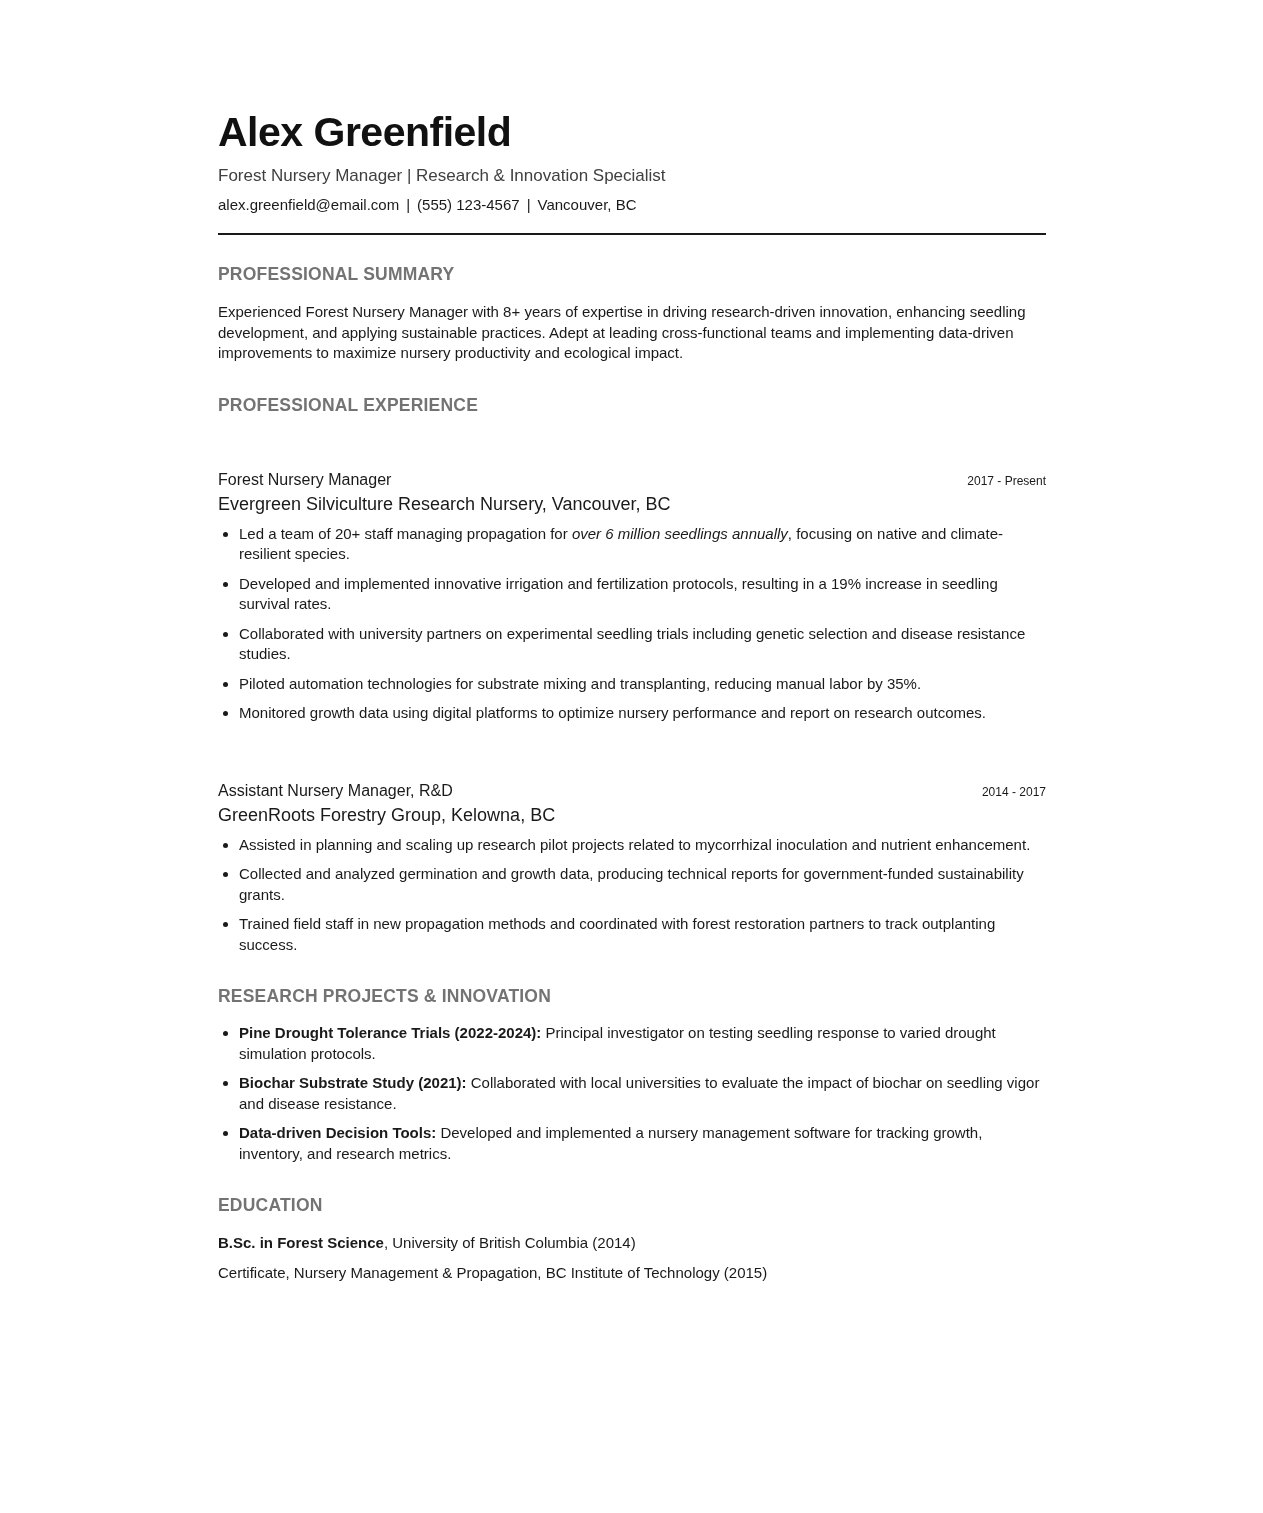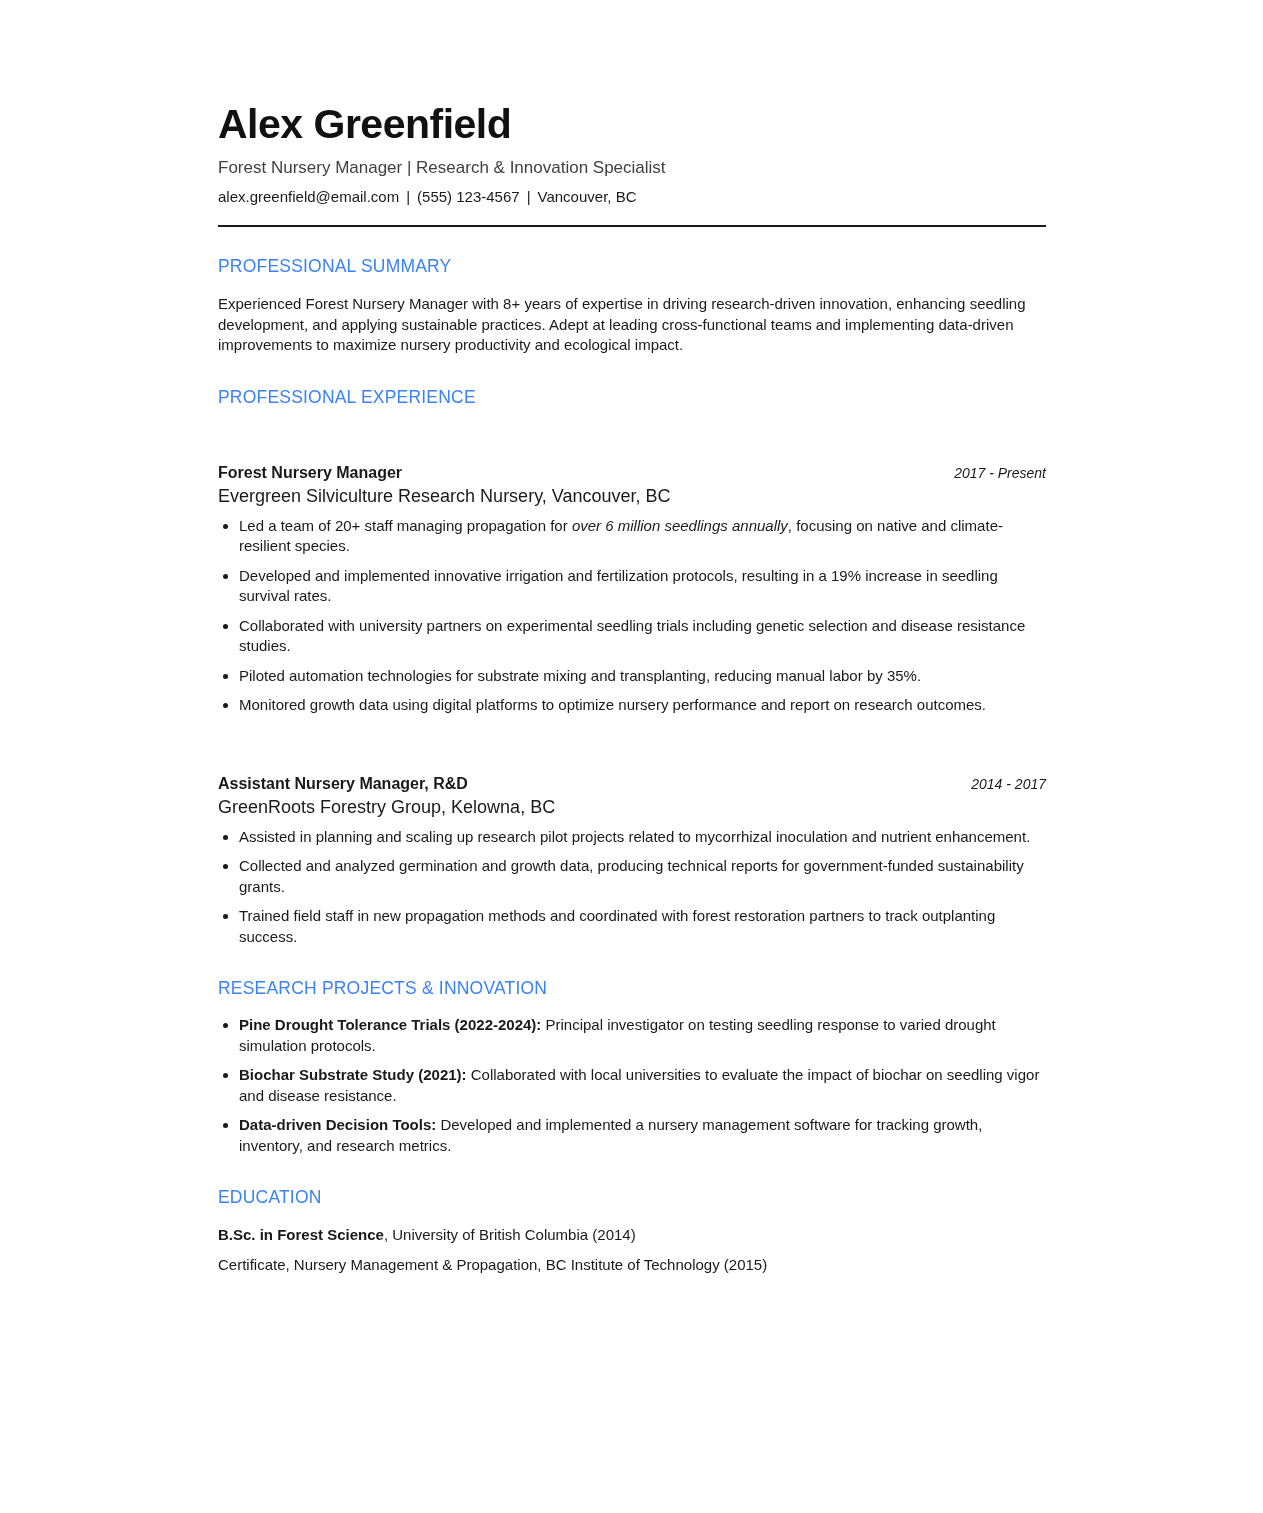--- a/index.html
+++ b/index.html
@@ -9,21 +9,21 @@
     width: 1263px;
     height: 1513px;
     background: #ffffff;
     font-family: "Liberation Sans", "DejaVu Sans", sans-serif;
     color: #1a1a1a;
     overflow: hidden;
   }
   .content {
     position: absolute;
     left: 218px;
-    top: 6px;
+    top: 14px;
     width: 828px;
   }
   .name {
     margin: 96px 0 0 0;
     font-size: 41px;
     line-height: 1.1;
     font-weight: 700;
     letter-spacing: -0.5px;
     color: #111111;
   }
@@ -31,36 +31,36 @@
   .contact-line { font-size: 15px; margin-top: 8px; line-height: 20px; color: #1a1a1a; }
   .contact-sep { padding: 0 7px; color: #1a1a1a; }
   .rule {
     margin-top: 18px;
     border: none;
     border-top: 2px solid #191919;
   }
   .sec-heading {
     margin: 32px 0 0 0;
     font-size: 17.5px;
-    font-weight: 400;
+    font-weight: 700;
     letter-spacing: 0.2px;
     line-height: 19px;
-    color: #3b82f6;
+    color: #737373;
   }
   .sec-heading.first { margin-top: 30px; }
   .para {
     margin: 18px 0 0 0;
     font-size: 15px;
     line-height: 20.5px;
   }
   .job { margin-top: 20px; }
   .job + .job { margin-top: 22px; }
   .job-header { display: flex; justify-content: space-between; align-items: baseline; }
-  .job-name { font-size: 16px; font-weight: 700; line-height: 20px; }
-  .job-dates { font-size: 14px; font-style: italic; line-height: 20px; margin-top: 36px; }
+  .job-name { font-size: 16px; font-weight: 400; line-height: 20px; }
+  .job-dates { font-size: 12px; line-height: 20px; margin-top: 36px; }
   .job-company { margin-top: 3px; font-size: 18px; line-height: 20px; }
   ul.bullets {
     margin: 10px 0 0 0;
     padding-left: 21px;
     font-size: 15px;
     line-height: 20.5px;
   }
   ul.bullets li { margin-bottom: 9px; }
   ul.bullets li:last-child { margin-bottom: 0; }
   .it { font-style: italic; }

